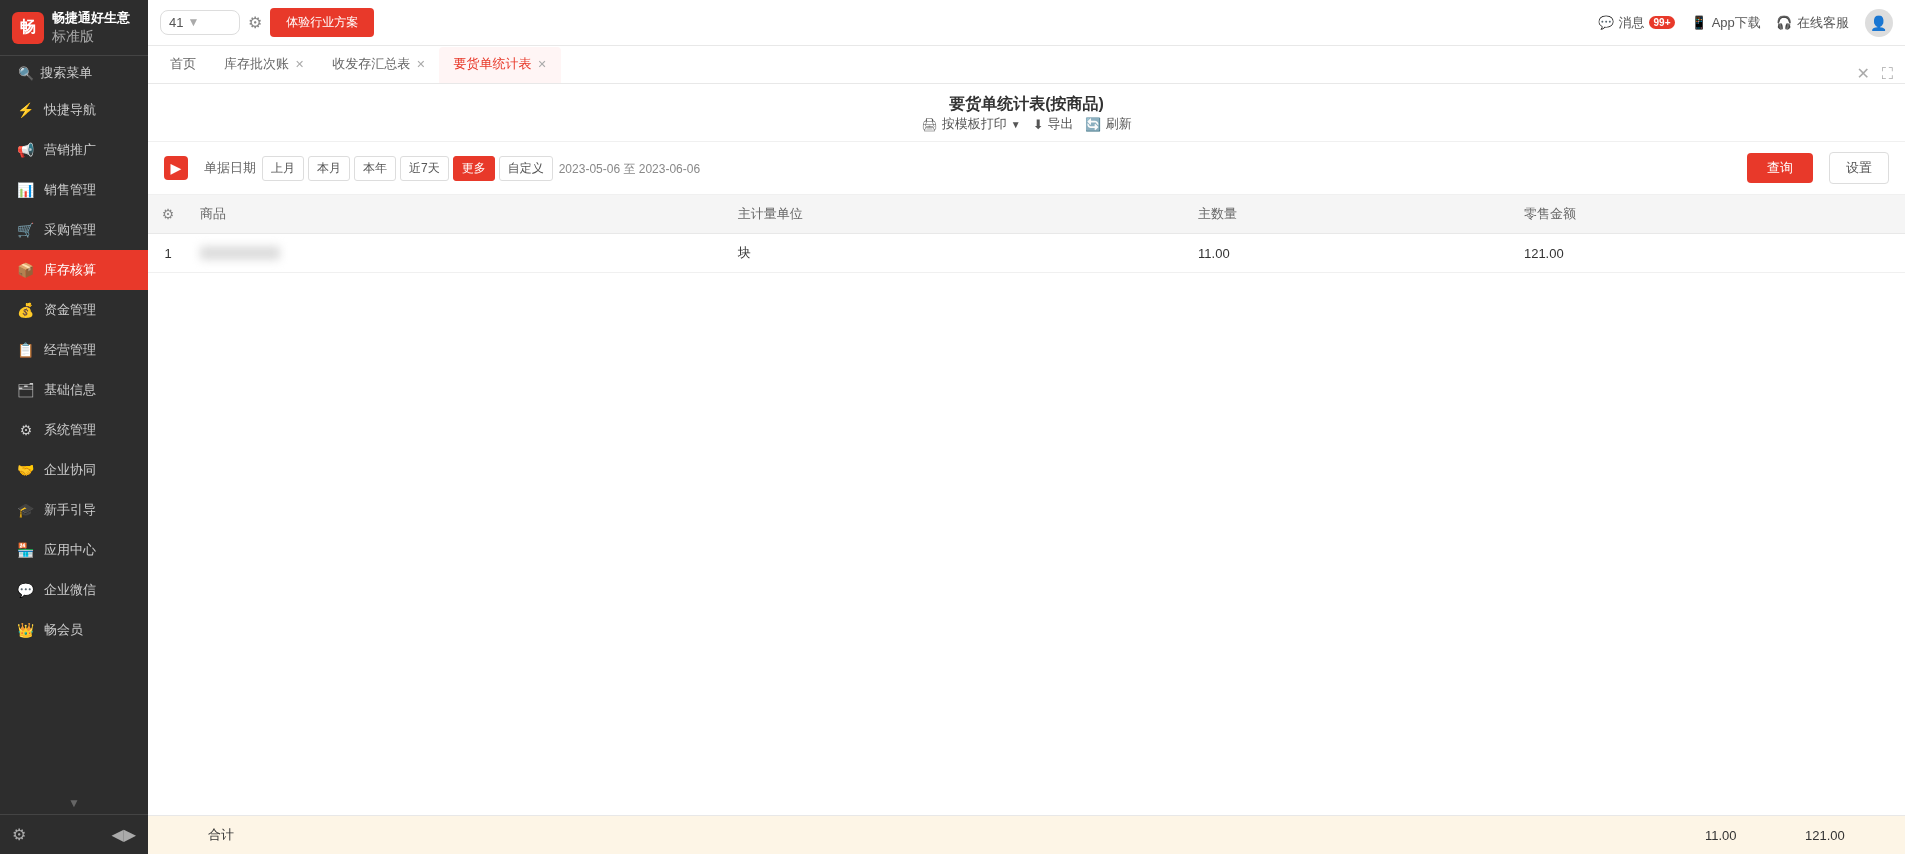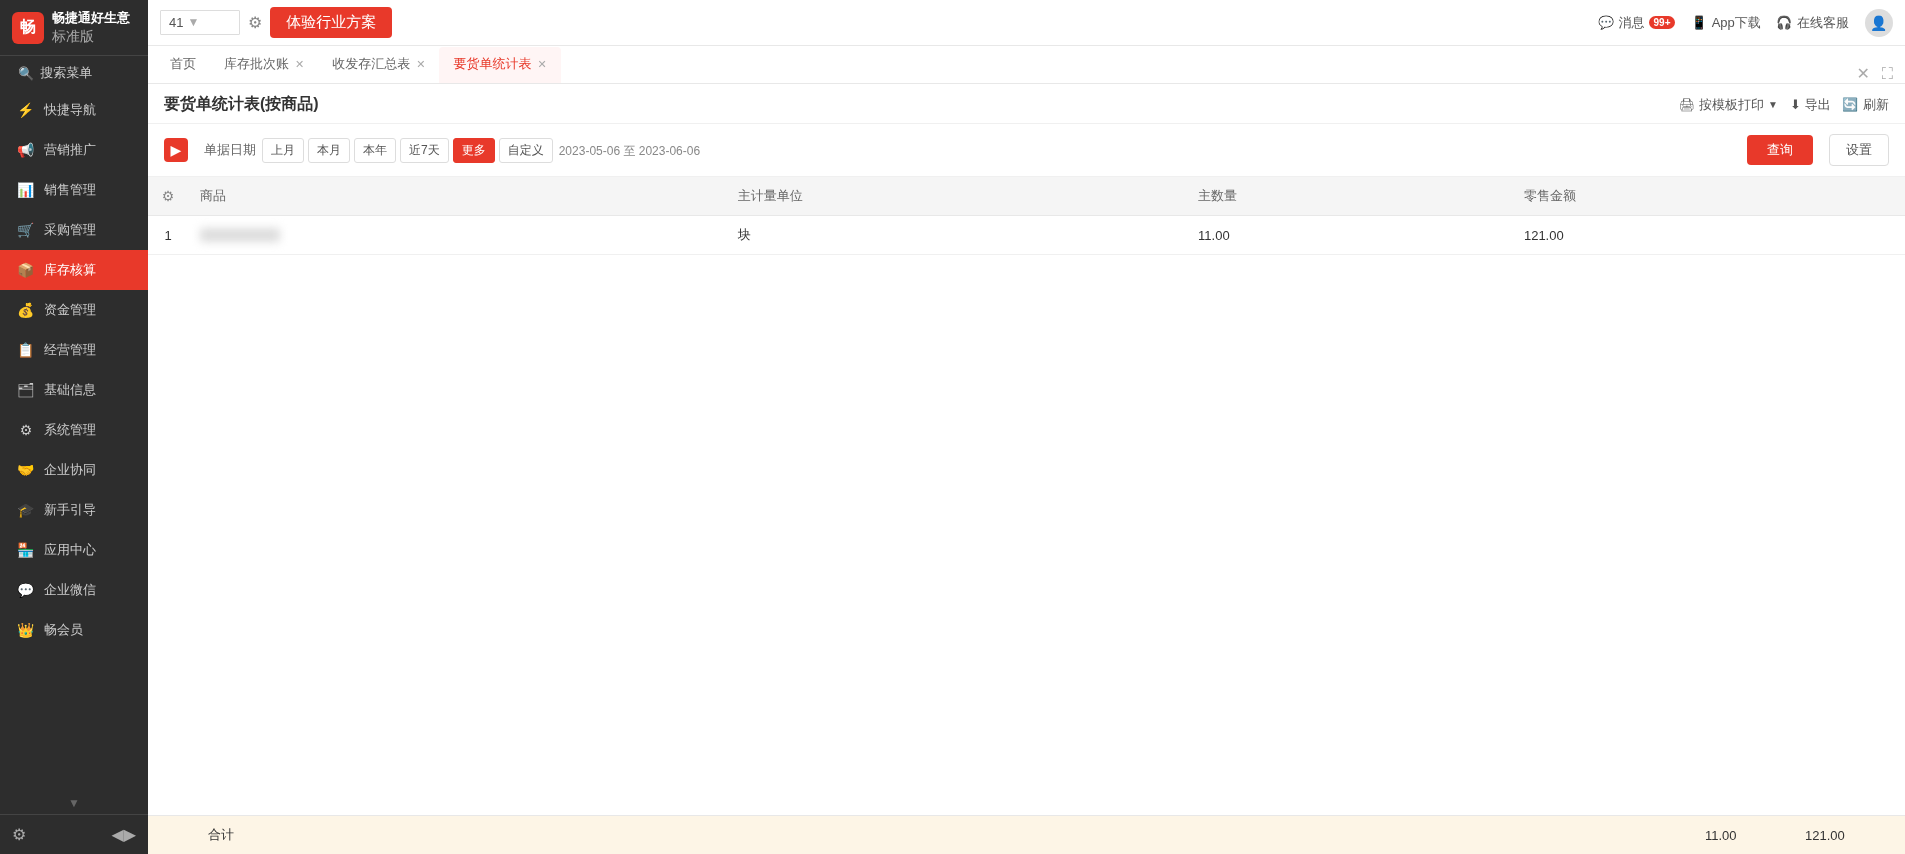--- a/index.html
+++ b/index.html
@@ -71,28 +71,28 @@
       background: #fff;
       display: flex; align-items: center;
       padding: 0 12px;
       border-bottom: 1px solid #e8e8e8;
       justify-content: space-between;
       flex-shrink: 0;
     }
     .topbar-left { display: flex; align-items: center; gap: 8px; }
     .topbar-selector {
       display: flex; align-items: flex-start; gap: 4px;
-      border: 1px solid #ddd; border-radius: 1px; padding: 4px 8px;
+      border: 1px solid #ddd; border-radius: 8px; padding: 4px 8px;
       cursor: pointer; color: #555; font-size: 13px; min-width: 80px;
     }
     .topbar-gear { color: #888; cursor: pointer; font-size: 16px; }
     .topbar-industry {
       background: #e8392a; color: white;
       border: none; border-radius: 4px;
-      padding: 6px 16px; cursor: pointer; font-size: 15px;
+      padding: 6px 16px; cursor: pointer; font-size: 12px;
     }
     .topbar-right { display: flex; align-items: center; gap: 16px; color: #555; font-size: 13px; }
     .topbar-msg { display: flex; align-items: center; gap: 4px; cursor: pointer; position: relative; }
     .topbar-app { display: flex; align-items: center; gap: 4px; cursor: pointer; }
     .topbar-service { display: flex; align-items: center; gap: 4px; cursor: pointer; }
     .badge {
       background: #e8392a; color: white;
       border-radius: 10px; padding: 1px 5px; font-size: 10px;
       font-weight: bold;
     }
@@ -126,20 +126,21 @@
     
     .content { flex: 1; overflow: auto; padding: 0; background: #f0f2f5; }
     .page-panel { background: #fff; margin: 0; height: 100%; display: flex; flex-direction: column; }
 
     
     .page-header {
       display: flex; align-items: center; justify-content: space-between;
       padding: 10px 16px 8px;
       border-bottom: 1px solid #f0f0f0;
       flex-shrink: 0;
+      flex-direction: column;
     }
     .page-title { font-size: 16px; font-weight: bold; color: #333; }
     .page-actions { display: flex; align-items: center; gap: 12px; font-size: 13px; color: #555; }
     .page-action-btn { display: flex; align-items: center; gap: 4px; cursor: pointer; color: #555; }
 
     
     .filter-bar {
       padding: 10px 16px;
       border-bottom: 1px solid #f0f0f0;
       display: flex; align-items: center; gap: 16px; flex-wrap: wrap;

